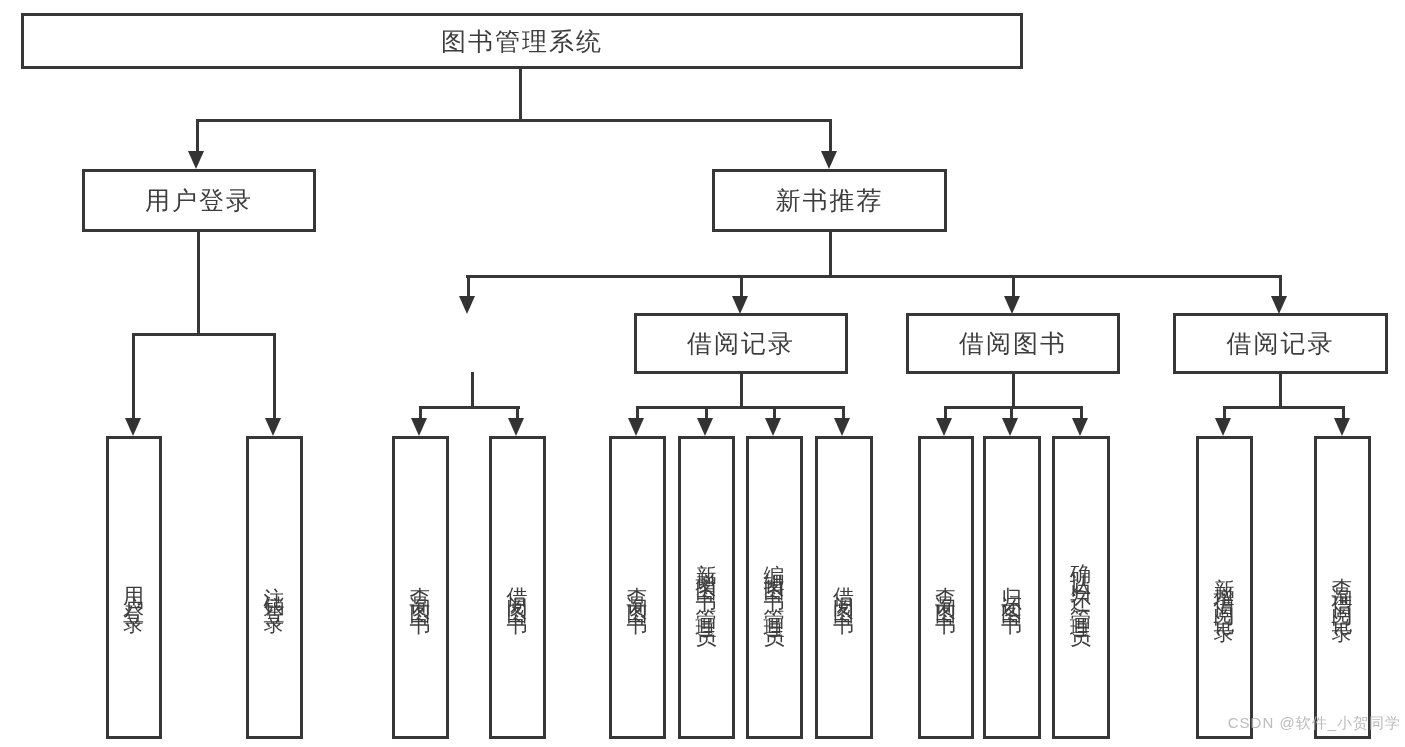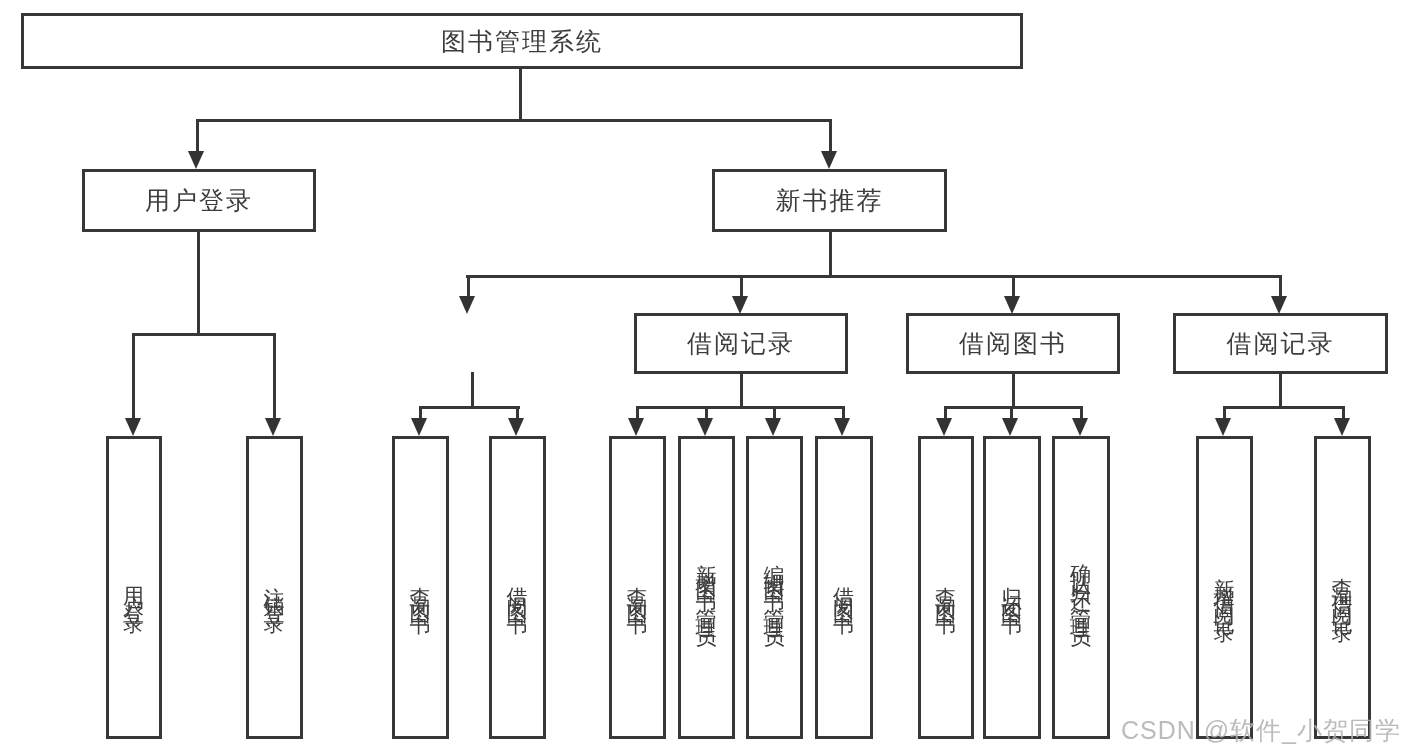--- a/index.html
+++ b/index.html
@@ -19,21 +19,21 @@
   .vline,.hline{position:absolute;background:#373737;z-index:1;}
   .vline{width:3px;}
   .hline{height:3px;}
   .arrow{
     position:absolute;width:0;height:0;z-index:1;
     border-left:8px solid transparent;border-right:8px solid transparent;
     border-top:18px solid #333333;
   }
   .watermark{
     position:absolute;top:714px;right:4px;z-index:3;
-    font-size:25px;color:rgba(178,178,178,0.88);letter-spacing:1px;white-space:nowrap;
+    font-size:15px;color:rgba(178,178,178,0.88);letter-spacing:1px;white-space:nowrap;
   }
 </style>
 </head>
 <body>
 
 <div id="stage">
 
   <div class="vline" style="left:519px;top:69px;height:52px;"></div>
   <div class="hline" style="left:196px;top:119px;width:636px;"></div>
   <div class="vline" style="left:196px;top:119px;height:34px;"></div>

